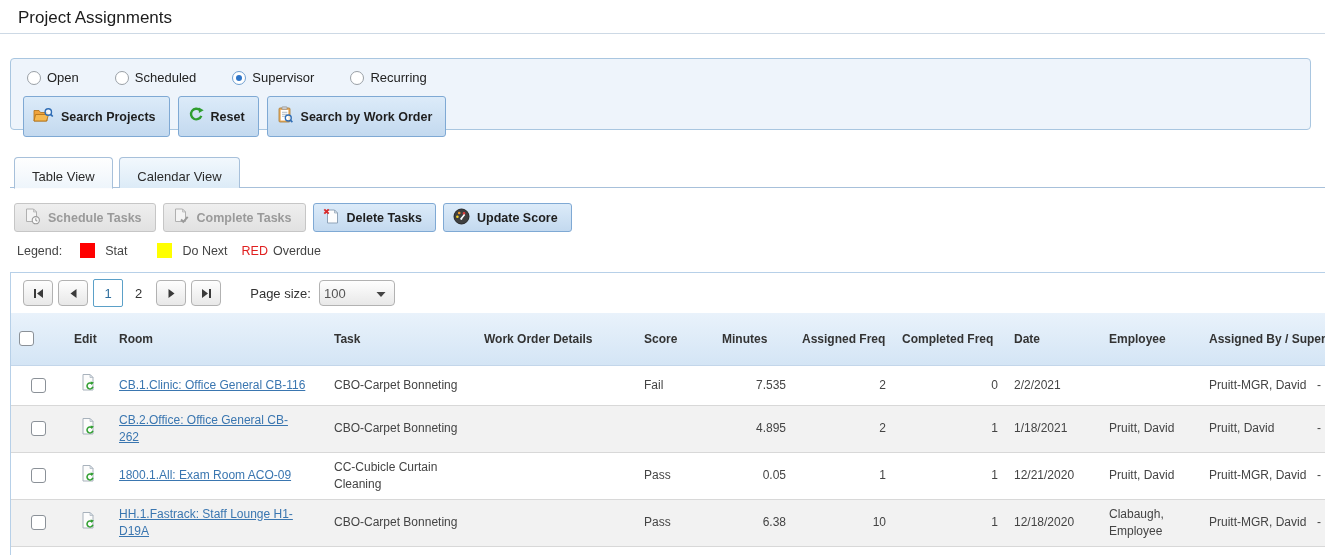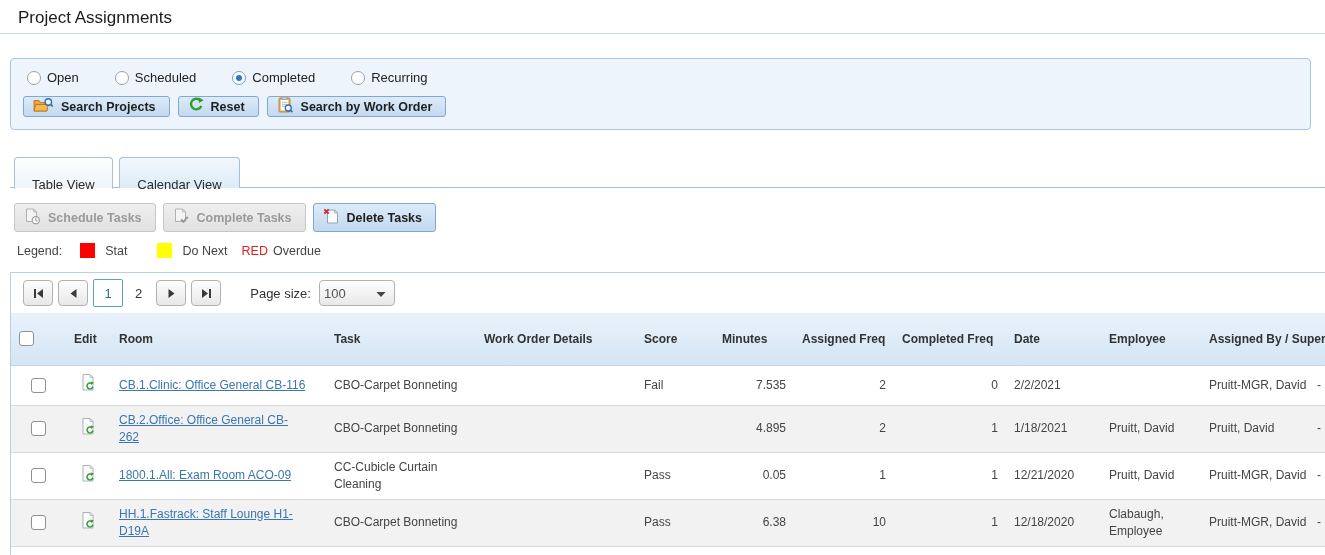--- a/index.html
+++ b/index.html
@@ -13,28 +13,28 @@
   
   .filter-panel { position:absolute; left:10px; top:58px; width:1301px; height:72px;
     background:#eef4fb; border:1px solid #a9c6e0; border-radius:4px; }
   .radio-row { position:absolute; left:16px; top:11px; display:flex; align-items:center; gap:36px; }
   .radio-opt { display:flex; align-items:center; gap:6px; cursor:default; }
   .radio { width:14px; height:14px; border-radius:50%; border:1px solid #9aa0a6; background:#fff; position:relative; flex:none; }
   .radio.sel { border-color:#6f9fd0; }
   .radio.sel::after { content:''; position:absolute; inset:3px; border-radius:50%; background:#2e75c8; }
   .radio-label { font-size:13px; color:#222; }
   .filter-buttons { position:absolute; left:12px; top:37px; display:flex; gap:8px; }
-  .btn-blue { display:inline-flex; align-items:center; gap:7px; height:21px; padding:0 13px 0 9px;
+  .btn-blue { display:inline-flex; align-items:center; gap:7px; height:41px; padding:0 13px 0 9px;
     background:linear-gradient(#dcebf9,#c3d9ef); border:1px solid #7fa9d4; border-radius:3px;
     font-weight:bold; font-size:12.5px; color:#1e1e1e; cursor:pointer; }
 
   
   .tabstrip { position:absolute; left:10px; top:156px; width:1315px; height:32px;
     border-bottom:1px solid #a7c0da; padding-left:4px; }
-  .tab { display:inline-block; height:31px; line-height:30px; padding:12px 17px; margin-right:3px;
+  .tab { display:inline-block; height:31px; line-height:30px; padding:4px 17px; margin-right:3px;
     background:linear-gradient(#f2f8fd,#dcebf7); border:1px solid #a7c0da; border-bottom:none;
     border-radius:4px 4px 0 0; font-size:13px; color:#2a2a2a; position:relative; top:1px; cursor:pointer; }
   .tab.active { background:linear-gradient(#fefefe,#eef5fb); height:32px; border-bottom:1px solid #fdfdfe; z-index:2; }
 
   
   .toolbar { position:absolute; left:14px; top:203px; display:flex; gap:7px; }
   .tbtn { display:inline-flex; align-items:center; gap:7px; height:29px; padding:0 13px 0 9px;
     border-radius:3px; font-weight:bold; font-size:12.5px; cursor:pointer; }
   .tbtn.enabled { background:linear-gradient(#dcebf9,#c3d9ef); border:1px solid #7fa9d4; color:#1e1e1e; }
   .tbtn.disabled { background:linear-gradient(#efefef,#e1e1e1); border:1px solid #c6c6c6; color:#9a9a9a; cursor:default; }
@@ -89,21 +89,21 @@
     <div class="radio-opt">
       <span class="radio"></span>
       <span class="radio-label">Open</span>
     </div>
     <div class="radio-opt">
       <span class="radio"></span>
       <span class="radio-label">Scheduled</span>
     </div>
     <div class="radio-opt">
       <span class="radio sel"></span>
-      <span class="radio-label">Completed</span>
+      <span class="radio-label">Supervisor</span>
     </div>
     <div class="radio-opt">
       <span class="radio"></span>
       <span class="radio-label">Recurring</span>
     </div>
   </div>
   <div class="filter-buttons">
     <div class="btn-blue">
       <span><svg width="21" height="16" viewBox="0 0 21 16">
         <path d="M1 3.5h5l1.5 2H14v8.5H1z" fill="#efa33d" stroke="#b06f14" stroke-width="0.8"></path>
@@ -159,20 +159,31 @@
     </svg></span>
     <span>Complete Tasks</span>
   </div>
   <div class="tbtn enabled">
     <span><svg width="17" height="17" viewBox="0 0 17 17">
       <path d="M4.5 2h7l3 3v10h-10z" fill="#fdfdfd" stroke="#8fa3b8"></path>
       <path d="M11.5 2l3 3h-3z" fill="#dde5ec" stroke="#8fa3b8" stroke-width="0.7"></path>
       <path d="M1.3 1.3l4.4 4.4 M5.7 1.3L1.3 5.7" stroke="#d92b2b" stroke-width="1.9"></path>
     </svg></span>
     <span>Delete Tasks</span>
+  </div>
+  <div class="tbtn enabled">
+    <span><svg width="17" height="17" viewBox="0 0 17 17">
+      <circle cx="8.5" cy="8.5" r="7.5" fill="#3f3f3f" stroke="#262626"></circle>
+      <circle cx="4.4" cy="8.7" r="1.3" fill="#f5d327"></circle>
+      <circle cx="6.2" cy="5" r="1.3" fill="#f59a27"></circle>
+      <circle cx="11" cy="5.4" r="1.3" fill="#e23b3b"></circle>
+      <line x1="8.3" y1="10.6" x2="11.6" y2="6.6" stroke="#fff" stroke-width="1.6"></line>
+      <circle cx="8.3" cy="10.8" r="1.1" fill="#fff"></circle>
+    </svg></span>
+    <span>Update Score</span>
   </div>
 </div>
 
 <div class="legend">
   <span class="lg-label">Legend:</span>
   <span class="sw" style="background:#ff0000"></span>
   <span class="item-gap">Stat</span>
   <span class="sw" style="background:#ffff00"></span>
   <span class="item-gap" style="margin-right:14px">Do Next</span>
   <span class="red-word">RED</span>

